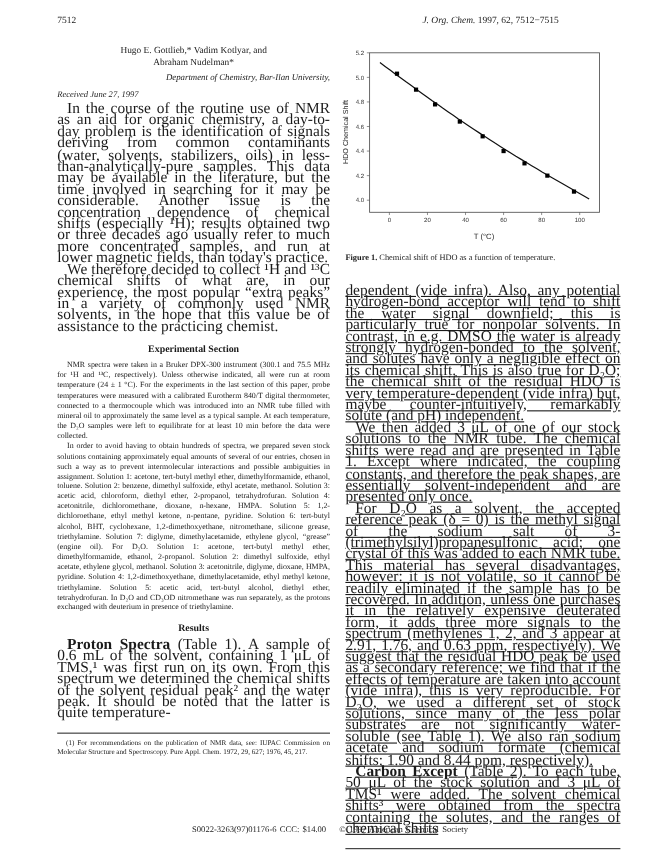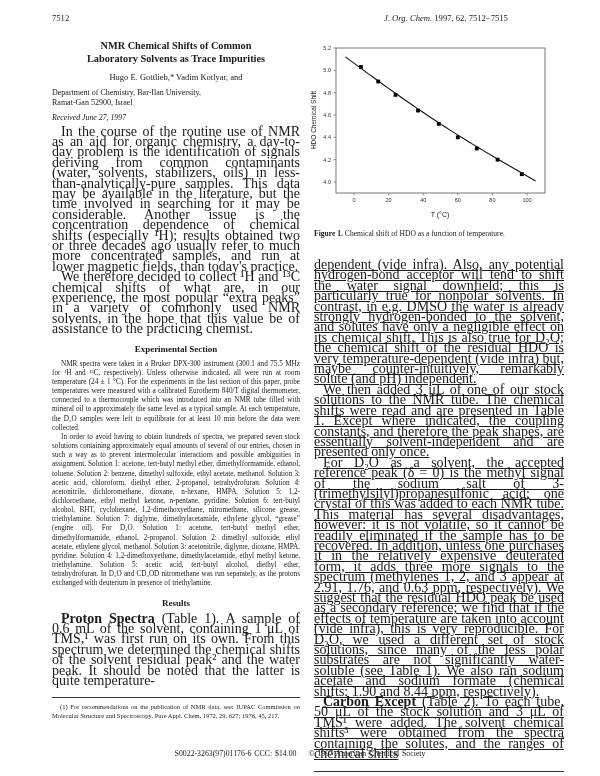--- a/index.html
+++ b/index.html
@@ -5,51 +5,47 @@
   html, body { margin: 0; padding: 0; background: #ffffff; }
   body { width: 600px; height: 776px; position: relative; overflow: hidden;
          font-family: "Liberation Serif", "DejaVu Serif", serif; color: #1a1a1a; }
   .abs { position: absolute; }
   .hdr-left { left: 52px; top: 13px; font-size: 8.6px; }
   .hdr-right { left: 384px; top: 13px; font-size: 8.6px; font-style: italic; white-space: nowrap; }
   .hdr-right .rest { font-style: normal; }
   .col-left { left: 52px; top: 40px; width: 248px; }
   .title { text-align: center; font-weight: bold; font-size: 10.3px; line-height: 12.5px; margin: 0 0 7px 0; }
   .authors { text-align: center; font-size: 8.5px; line-height: 10.5px; margin: 0 0 5px 0; }
-  .affil { text-align: left; font-size: 8px; line-height: 10px; margin: 0 0 5px 0; }
+  .affil { text-align: right; font-size: 8px; font-style: italic; line-height: 10px; margin: 0 0 5px 0; }
   .received { text-align: left; font-size: 7.8px; font-style: italic; margin: 0 0 5px 0; }
   .p { font-size: 14px; line-height: 10.4px; text-align: justify; margin: 0; text-indent: 9px; }
   .p-small { font-size: 7.2px; line-height: 9.15px; text-align: justify; margin: 0; text-indent: 9px; }
   .section-head { text-align: center; font-weight: bold; font-size: 9px; margin: 9px 0 6px 0; }
   .runin { font-weight: bold; }
   .fn-rule { border-top: 1.5px solid #333; margin: 11px 0 5px 0; width: 100%; }
   .fn { font-size: 6.5px; line-height: 8.3px; text-align: justify; margin: 0; text-indent: 8px; }
   .fig-caption { font-size: 7.6px; line-height: 9.6px; margin: 0; }
   .fig-caption b { font-weight: bold; }
   .footer { left: 0; width: 600px; top: 749px; text-align: center; font-size: 7.8px; word-spacing: 1px; }
   .footer span + span { margin-left: 12px; }
   svg text { font-family: "Liberation Sans", "DejaVu Sans", sans-serif; }
 </style>
 </head>
 <body>
 
 <div class="abs hdr-left">7512</div>
 <div class="abs hdr-right"><span>J. Org. Chem.</span><span class="rest"> 1997, 62, 7512−7515</span></div>
 
 <div class="abs col-left">
-  <div class="title">
-    <div>NMR Chemical Shifts of Common</div>
-    <div>Laboratory Solvents as Trace Impurities</div>
-  </div>
   <div class="authors">
     <div>Hugo E. Gottlieb,* Vadim Kotlyar, and</div>
+    <div>Abraham Nudelman*</div>
   </div>
   <div class="affil">
     <div>Department of Chemistry, Bar-Ilan University,</div>
-    <div>Ramat-Gan 52900, Israel</div>
   </div>
   <div class="received">Received June 27, 1997</div>
 
   <p class="p">In the course of the routine use of NMR as an aid for organic chemistry, a day-to-day problem is the identification of signals deriving from common contaminants (water, solvents, stabilizers, oils) in less-than-analytically-pure samples. This data may be available in the literature, but the time involved in searching for it may be considerable. Another issue is the concentration dependence of chemical shifts (especially ¹H); results obtained two or three decades ago usually refer to much more concentrated samples, and run at lower magnetic fields, than today's practice.</p>
   <p class="p">We therefore decided to collect ¹H and ¹³C chemical shifts of what are, in our experience, the most popular “extra peaks” in a variety of commonly used NMR solvents, in the hope that this value be of assistance to the practicing chemist.</p>
 
   <div class="section-head">Experimental Section</div>
   <p class="p-small">NMR spectra were taken in a Bruker DPX-300 instrument (300.1 and 75.5 MHz for ¹H and ¹³C, respectively). Unless otherwise indicated, all were run at room temperature (24 ± 1 °C). For the experiments in the last section of this paper, probe temperatures were measured with a calibrated Eurotherm 840/T digital thermometer, connected to a thermocouple which was introduced into an NMR tube filled with mineral oil to approximately the same level as a typical sample. At each temperature, the D₂O samples were left to equilibrate for at least 10 min before the data were collected.</p>
   <p class="p-small">In order to avoid having to obtain hundreds of spectra, we prepared seven stock solutions containing approximately equal amounts of several of our entries, chosen in such a way as to prevent intermolecular interactions and possible ambiguities in assignment. Solution 1: acetone, tert-butyl methyl ether, dimethylformamide, ethanol, toluene. Solution 2: benzene, dimethyl sulfoxide, ethyl acetate, methanol. Solution 3: acetic acid, chloroform, diethyl ether, 2-propanol, tetrahydrofuran. Solution 4: acetonitrile, dichloromethane, dioxane, n-hexane, HMPA. Solution 5: 1,2-dichloroethane, ethyl methyl ketone, n-pentane, pyridine. Solution 6: tert-butyl alcohol, BHT, cyclohexane, 1,2-dimethoxyethane, nitromethane, silicone grease, triethylamine. Solution 7: diglyme, dimethylacetamide, ethylene glycol, “grease” (engine oil). For D₂O. Solution 1: acetone, tert-butyl methyl ether, dimethylformamide, ethanol, 2-propanol. Solution 2: dimethyl sulfoxide, ethyl acetate, ethylene glycol, methanol. Solution 3: acetonitrile, diglyme, dioxane, HMPA, pyridine. Solution 4: 1,2-dimethoxyethane, dimethylacetamide, ethyl methyl ketone, triethylamine. Solution 5: acetic acid, tert-butyl alcohol, diethyl ether, tetrahydrofuran. In D₂O and CD₃OD nitromethane was run separately, as the protons exchanged with deuterium in presence of triethylamine.</p>
 

